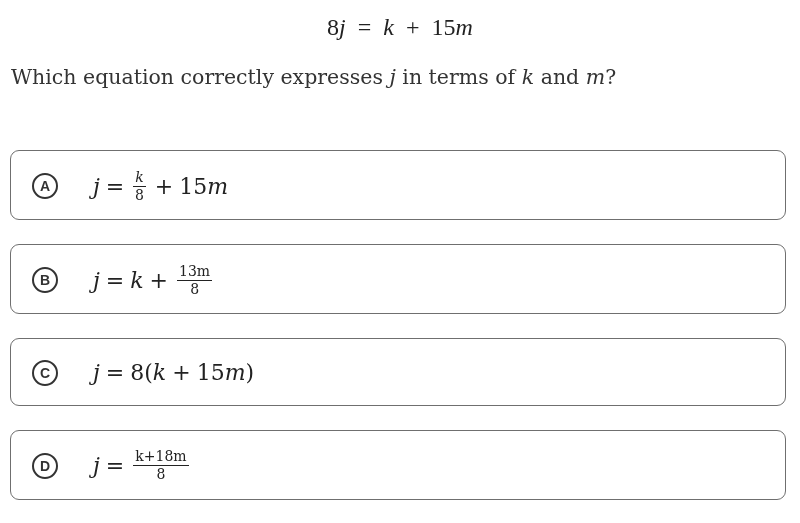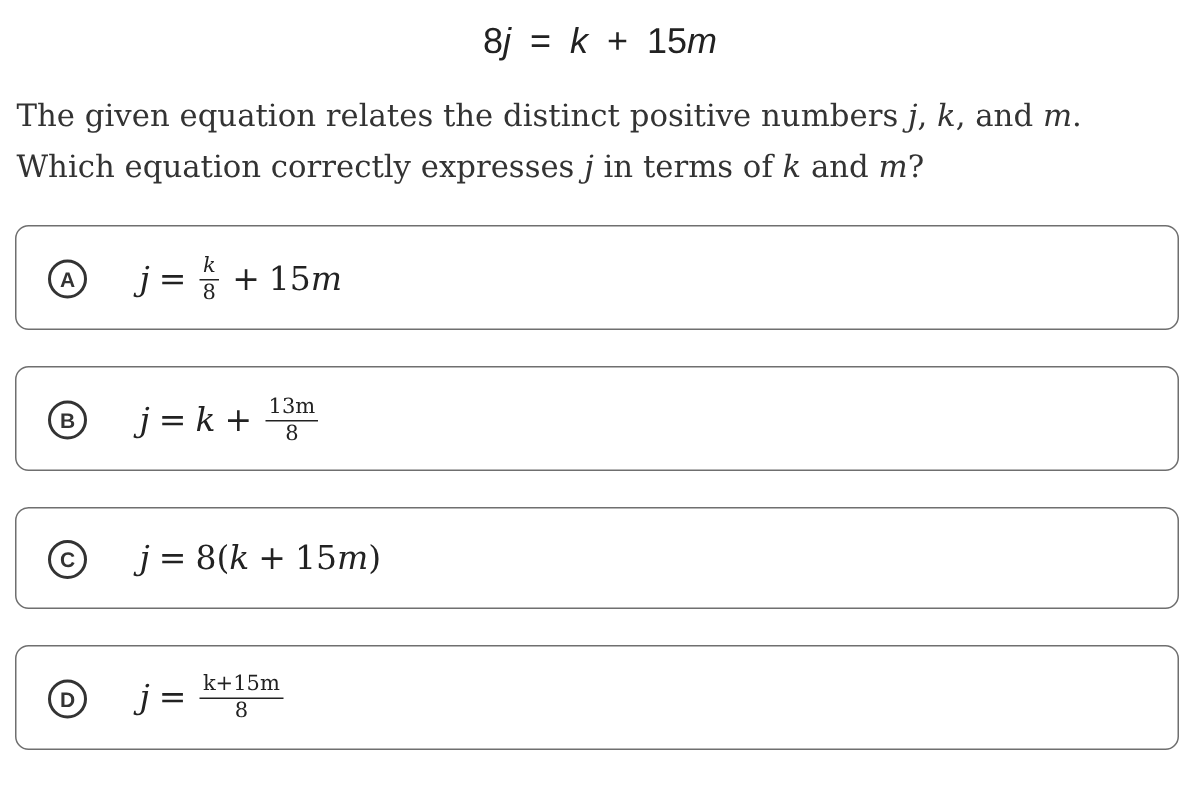--- a/index.html
+++ b/index.html
@@ -1,19 +1,19 @@
 <!DOCTYPE html>
 <html><head>
 <meta charset="utf-8">
 <style>
   html, body { margin: 0; padding: 0; background: #ffffff; }
   body { width: 800px; height: 523px; position: relative; overflow: hidden; color: #222222; }
   .equation-display {
     position: absolute; left: 0; top: 14px; width: 800px; text-align: center;
-    font-family: Liberation Sans, sans-serif; font-size: 24px; color: #222;
+    font-family: Liberation Serif, serif; font-size: 24px; color: #222;
   }
   .mi { font-style: italic; }
   .prompt {
     position: absolute; left: 11px; top: 60px; width: 780px;
     font-family: "DejaVu Serif", serif; font-size: 20.5px; line-height: 34px; color: #333;
   }
   .prompt .mi { font-family: "DejaVu Serif", serif; font-style: italic; }
   .choice {
     position: absolute; left: 10px; width: 776px;
     border: 1.5px solid #6f6f6f; border-radius: 9px; background: #fff;
@@ -43,21 +43,20 @@
 
 <div class="equation-display">
   <span>8</span><span class="mi">j</span>
   <span class="op">=</span>
   <span class="mi">k</span>
   <span class="op">+</span>
   <span>15</span><span class="mi">m</span>
 </div>
 
 <div class="prompt">
-  <div><span>The given equation relates the distinct positive numbers </span><span class="mi">j</span><span>, </span><span class="mi">k</span><span>, and </span><span class="mi">m</span><span>.</span></div>
   <div><span>Which equation correctly expresses </span><span class="mi">j</span><span> in terms of </span><span class="mi">k</span><span> and </span><span class="mi">m</span><span>?</span></div>
 </div>
 
 <div class="choice" style="top:150px;height:70px;">
   <div class="badge" style="top:22px;">A</div>
   <div class="expr" style="top:20px;height:30px;">
     <span class="mi">j</span>
     <span class="op">=</span>
     <span class="frac"><span class="num mi">k</span><span class="den">8</span></span>
     <span class="op">+</span>
@@ -85,15 +84,15 @@
     <span class="op">+</span>
     <span>15</span><span class="mi">m</span><span>)</span>
   </div>
 </div>
 
 <div class="choice" style="top:430px;height:70px;">
   <div class="badge" style="top:22px;">D</div>
   <div class="expr" style="top:17px;height:34px;">
     <span class="mi">j</span>
     <span class="op">=</span>
-    <span class="frac"><span class="num">k+15m</span><span class="den">8</span></span>
+    <span class="frac"><span class="num">k+18m</span><span class="den">8</span></span>
   </div>
 </div>
 
 </body></html>

